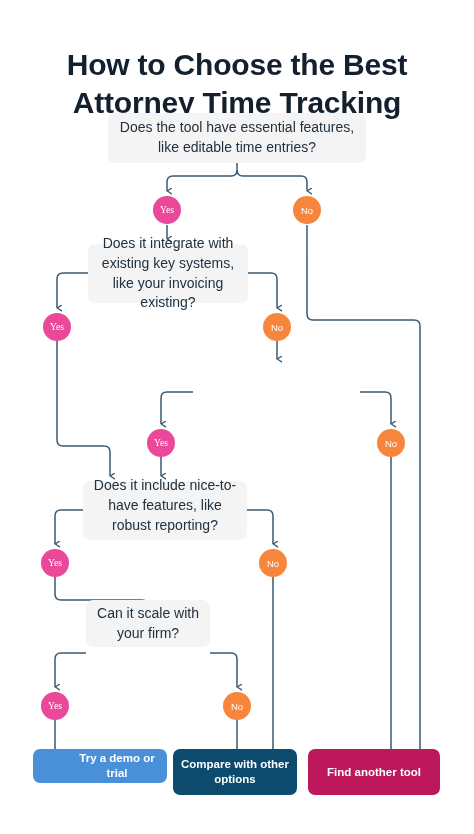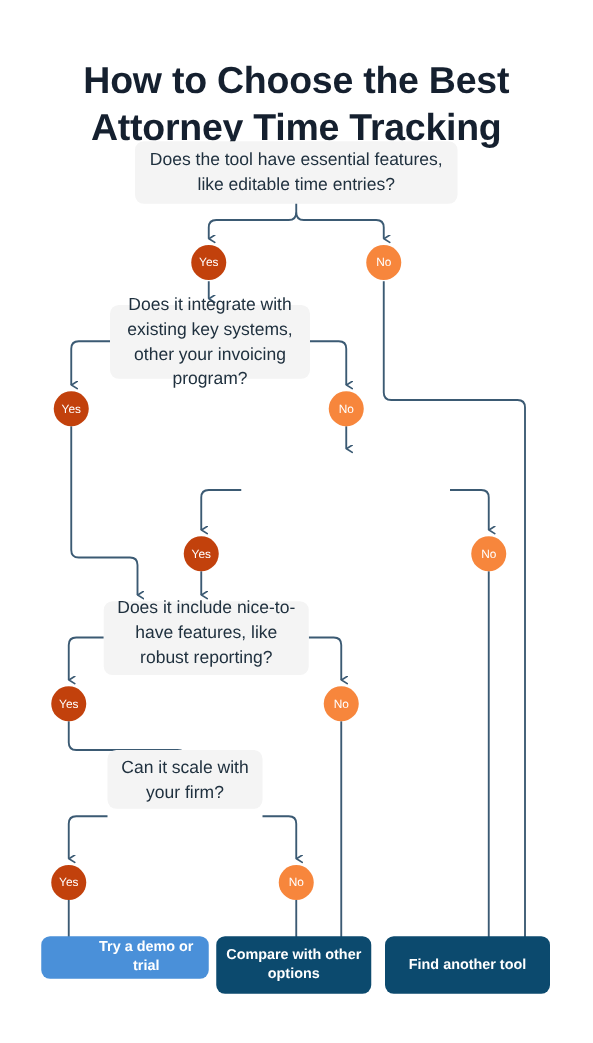--- a/index.html
+++ b/index.html
@@ -49,21 +49,21 @@
     width: 28px;
     height: 28px;
     border-radius: 50%;
     display: flex;
     align-items: center;
     justify-content: center;
     font-size: 9.5px;
     color: #ffffff;
     font-weight: normal;
   }
-  .pill.yes { background: #c2410c; }
+  .pill.yes { background: #ec4899; font-family: Liberation Serif, serif; }
   .pill.no  { background: #f7863c; }
   .endbtn {
     position: absolute;
     border-radius: 7px;
     display: flex;
     align-items: center;
     justify-content: center;
     text-align: center;
     color: #ffffff;
     font-size: 11.5px;
@@ -137,21 +137,21 @@
     <path class="ln" d="M55,720 L55,757" marker-end="url(#ah)"></path>
 
     <path class="ln" d="M237,720 L237,757" marker-end="url(#ah)"></path>
   </svg>
 
   <div class="qbox" style="left:108px; top:113px; width:258px; height:50px;">
     <span>Does the tool have essential features, like editable time entries?</span>
   </div>
 
   <div class="qbox" style="left:88px; top:244px; width:160px; height:59px;">
-    <span>Does it integrate with existing key systems, other your invoicing program?</span>
+    <span>Does it integrate with existing key systems, like your invoicing existing?</span>
   </div>
 
 
   <div class="qbox" style="left:83px; top:481px; width:164px; height:59px;align-items:flex-end;">
     <span>Does it include nice-to-have features, like robust reporting?</span>
   </div>
 
   <div class="qbox" style="left:86px; top:600px; width:124px; height:47px;">
     <span>Can it scale with your firm?</span>
   </div>
@@ -190,17 +190,17 @@
   <div class="pill no" style="left:223px; top:692px;">
     <span>No</span>
   </div>
 
   <div class="endbtn" style="left:33px; top:749px; width:134px; height:34px; background:#4a90d9;padding-left:40px;">
     <span>Try a demo or trial</span>
   </div>
   <div class="endbtn" style="left:173px; top:749px; width:124px; height:46px; background:#0c4a6e;">
     <span>Compare with other options</span>
   </div>
-  <div class="endbtn" style="left:308px; top:749px; width:132px; height:46px; background:#0c4a6e;">
+  <div class="endbtn" style="left:308px; top:749px; width:132px; height:46px; background:#be185d;">
     <span>Find another tool</span>
   </div>
 
 </div>
 
 </body></html>

